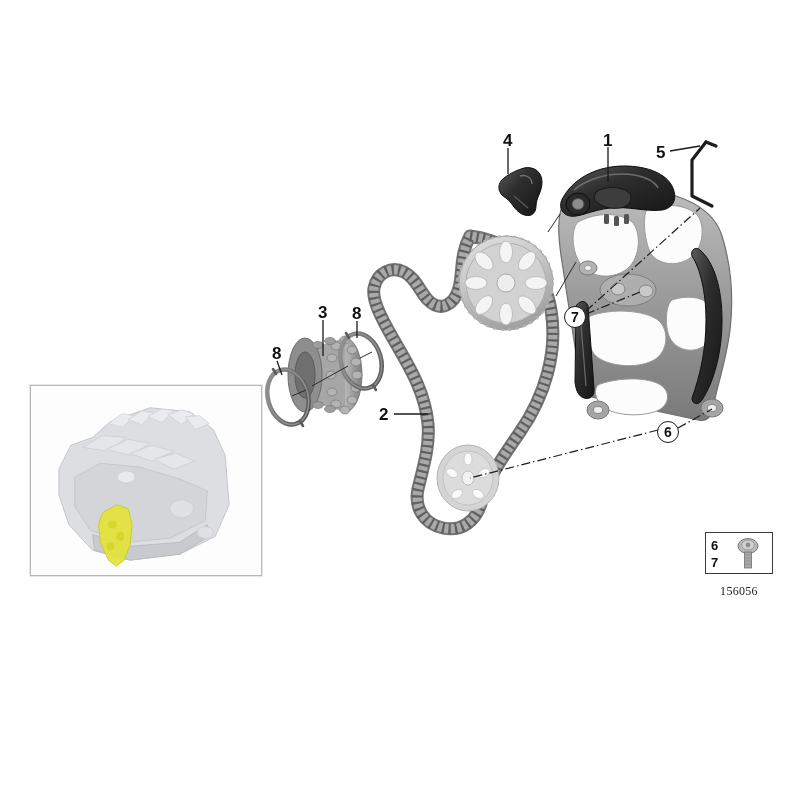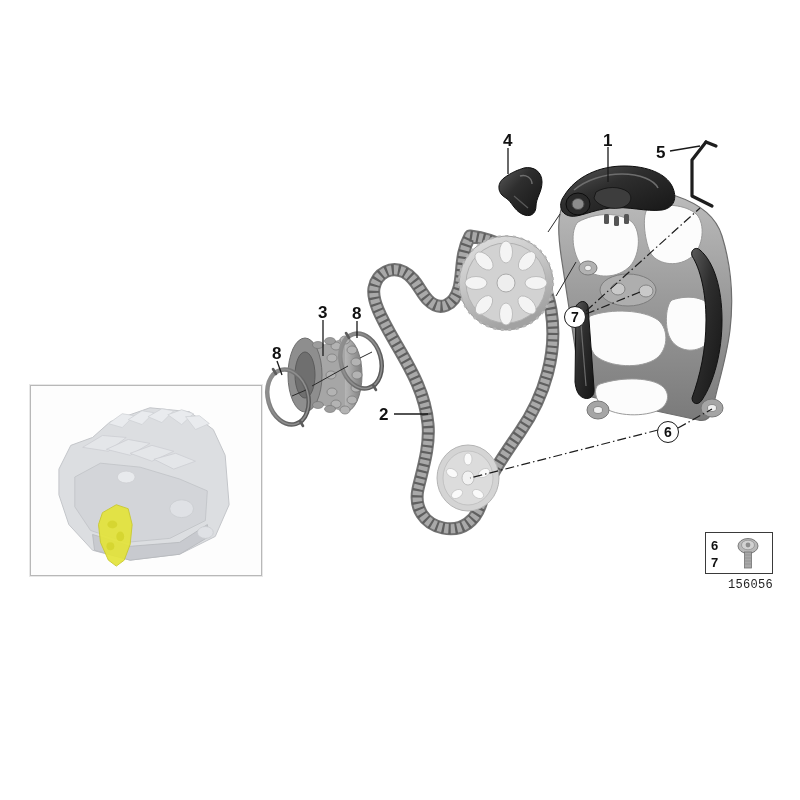--- a/index.html
+++ b/index.html
@@ -118,24 +118,24 @@
   #legend-bolt {
     position: absolute;
     left: 30px;
     top: 4px;
     width: 26px;
     height: 34px;
   }
   #legend-code {
     position: absolute;
     left: 0;
-    top: 46px;
+    top: 52px;
     width: 68px;
-    text-align: right;
-    font-family: Liberation Mono, monospace;
+    text-align: center;
+    font-family: Liberation Serif, serif;
     font-size: 12px;
     color: #222222;
     letter-spacing: 0.3px;
   }
 
   
   #footer {
     position: absolute;
     left: 0;
     top: 710px;

